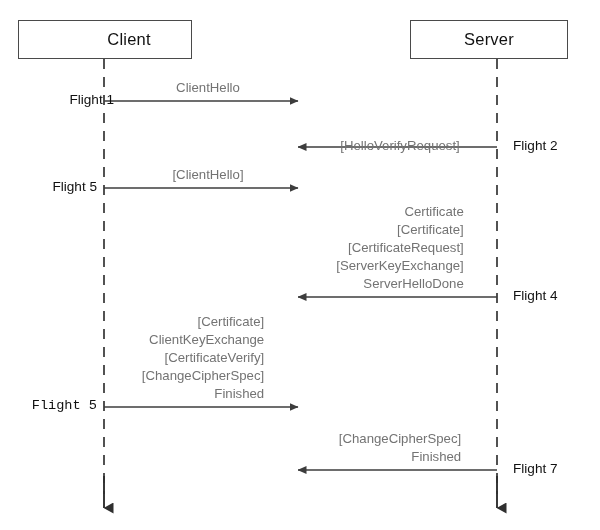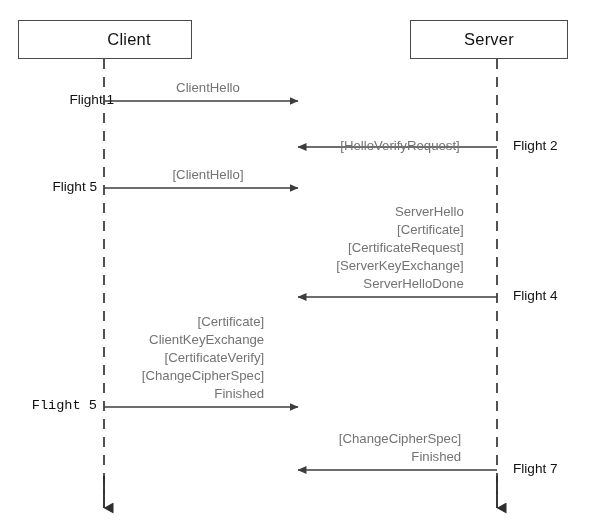--- a/index.html
+++ b/index.html
@@ -100,21 +100,21 @@
     <span class="actor-label">Server</span>
   </div>
 
   <div id="text-layer">
       <div class="msg-label" style="left: 208px; top: 79px;"><div>ClientHello</div></div>
       <div class="flight-label right-anchored" style="left: 97px; top: 92px; margin-left: 17px;">Flight 1</div>
       <div class="msg-label" style="left: 400px; top: 125px; margin-top: 12px;"><div>[HelloVerifyRequest]</div></div>
       <div class="flight-label" style="left: 513px; top: 138px;">Flight 2</div>
       <div class="msg-label" style="left: 208px; top: 166px;"><div>[ClientHello]</div></div>
       <div class="flight-label right-anchored" style="left: 97px; top: 179px;">Flight 5</div>
-      <div class="msg-label" style="left: 400px; top: 203px;"><div>ServerHello</div><div>[Certificate]</div><div>[CertificateRequest]</div><div>[ServerKeyExchange]</div><div>ServerHelloDone</div></div>
+      <div class="msg-label" style="left: 400px; top: 203px;"><div>Certificate</div><div>[Certificate]</div><div>[CertificateRequest]</div><div>[ServerKeyExchange]</div><div>ServerHelloDone</div></div>
       <div class="flight-label" style="left: 513px; top: 288px;">Flight 4</div>
       <div class="msg-label" style="left: 203px; top: 313px;"><div>[Certificate]</div><div>ClientKeyExchange</div><div>[CertificateVerify]</div><div>[ChangeCipherSpec]</div><div>Finished</div></div>
       <div class="flight-label right-anchored" style="left: 97px; top: 398px; font-family: Liberation Mono, monospace;">Flight 5</div>
       <div class="msg-label" style="left: 400px; top: 430px;"><div>[ChangeCipherSpec]</div><div>Finished</div></div>
       <div class="flight-label" style="left: 513px; top: 461px;">Flight 7</div>
     </div>
 
 </div>
 
 </body></html>

